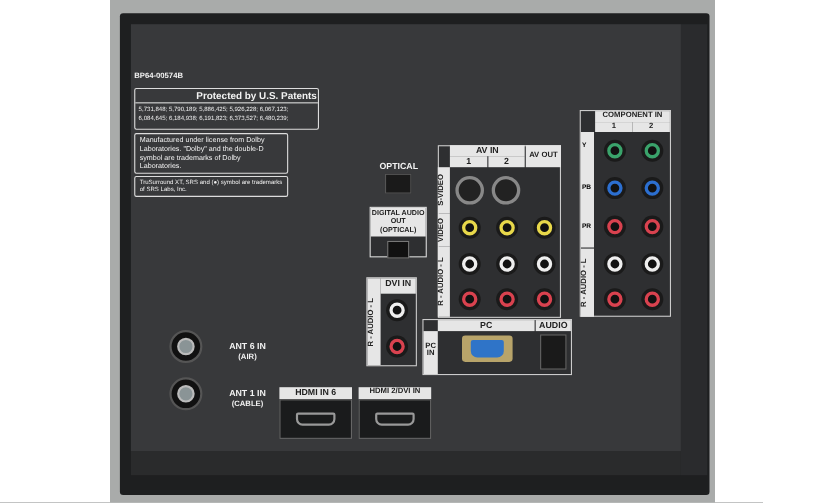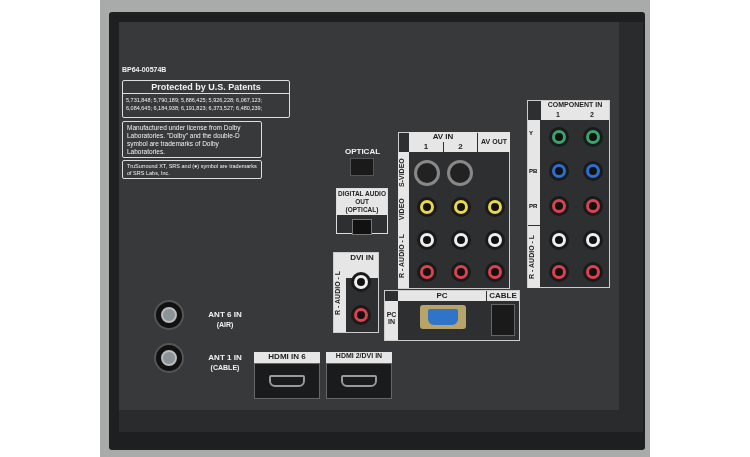--- a/index.html
+++ b/index.html
@@ -7,21 +7,21 @@
 .outer{position:absolute;left:100px;top:0;width:550px;height:457px;background:#a9abaa}
 .frame{position:absolute;left:109px;top:12px;width:536px;height:438px;background:#1e1f20;border-radius:3px}
 .panel{position:absolute;left:119px;top:22px;width:500px;height:388px;background:#38393b}
 .rightstrip{position:absolute;left:619px;top:22px;width:24px;height:410px;background:#2a2b2d}
 .bottom{position:absolute;left:119px;top:410px;width:500px;height:22px;background:#2a2b2c}
 .abs{position:absolute}
 .wtxt{color:#f2f2f2}
 .part{font-size:7px;font-weight:bold}
 .box{border:1px solid #ddd;border-radius:2px}
 .patents{left:122px;top:80px;width:168px;height:38px}
-.patents .h{font-size:9px;text-align:center;font-weight:bold;border-bottom:1px solid #ddd;padding:1px}
+.patents .h{font-size:9px;text-align:right;font-weight:bold;border-bottom:1px solid #ddd;padding:1px}
 .patents .b{font-size:5.5px;padding:2px 3px;line-height:8px}
 .dolby{left:122px;top:121px;width:140px;height:37px;font-size:6.5px;padding:2px 4px;line-height:8px}
 .srs{left:122px;top:160px;width:140px;height:19px;font-size:5.5px;padding:2px 4px;line-height:7px}
 .lbl{font-size:8px;font-weight:bold;color:#f3f3f3;text-align:center;line-height:9px}
 .wlbl{background:#e6e6e6;color:#222;font-size:8px;font-weight:bold;text-align:center}
 .rca{position:absolute;width:20px;height:20px;border-radius:50%;background:#1a1a1a;display:flex;align-items:center;justify-content:center}
 .rca i{display:block;width:14px;height:14px;border-radius:50%;border:3px solid;background:#111}
 .coax{position:absolute;width:30px;height:30px;border-radius:50%;background:#111;border:2px solid #555;display:flex;align-items:center;justify-content:center}
 .coax i{width:16px;height:16px;border-radius:50%;background:#8a9496;border:2px solid #bbb}
 .grid{position:absolute;background:#2e2f31;border:1px solid #ccc}
@@ -130,32 +130,32 @@
     <i style="border-color:#eee"></i>
   </div>
 <div class="rca" style="left:549px;top:262px">
     <i style="border-color:#d9424f"></i>
   </div>
 <div class="rca" style="left:583px;top:262px">
     <i style="border-color:#d9424f"></i>
   </div>
 
 <div class="grid" style="left:333px;top:252px;width:46px;height:81px"></div>
-<div class="abs wlbl" style="left:346px;top:253px;width:32px;height:25px">DVI IN</div>
+<div class="abs wlbl" style="left:346px;top:253px;width:32px;height:14px">DVI IN</div>
 <div class="abs wlbl vl" style="left:334px;top:253px;width:12px;height:79px;font-size:7px">R - AUDIO - L</div>
 <div class="rca" style="left:351px;top:272px">
     <i style="border-color:#eee"></i>
   </div>
 <div class="rca" style="left:351px;top:305px">
     <i style="border-color:#d9424f"></i>
   </div>
 
 <div class="grid" style="left:384px;top:290px;width:136px;height:51px"></div>
 <div class="abs wlbl" style="left:398px;top:291px;width:88px;height:10px">PC</div>
-<div class="abs wlbl" style="left:487px;top:291px;width:32px;height:10px">CABLE</div>
+<div class="abs wlbl" style="left:487px;top:291px;width:32px;height:10px">AUDIO</div>
 <div class="abs wlbl" style="left:385px;top:301px;width:13px;height:39px;font-size:7px;padding-top:10px">PC IN</div>
 <div class="vga">
     <i></i>
   </div>
 <div class="abs" style="left:491px;top:304px;width:24px;height:32px;background:#1a1a1a;border:1px solid #666"></div>
 
 <div class="coax" style="left:154px;top:300px">
     <i></i>
   </div>
 <div class="abs lbl" style="left:195px;top:310px;width:60px">ANT 6 IN</div>

